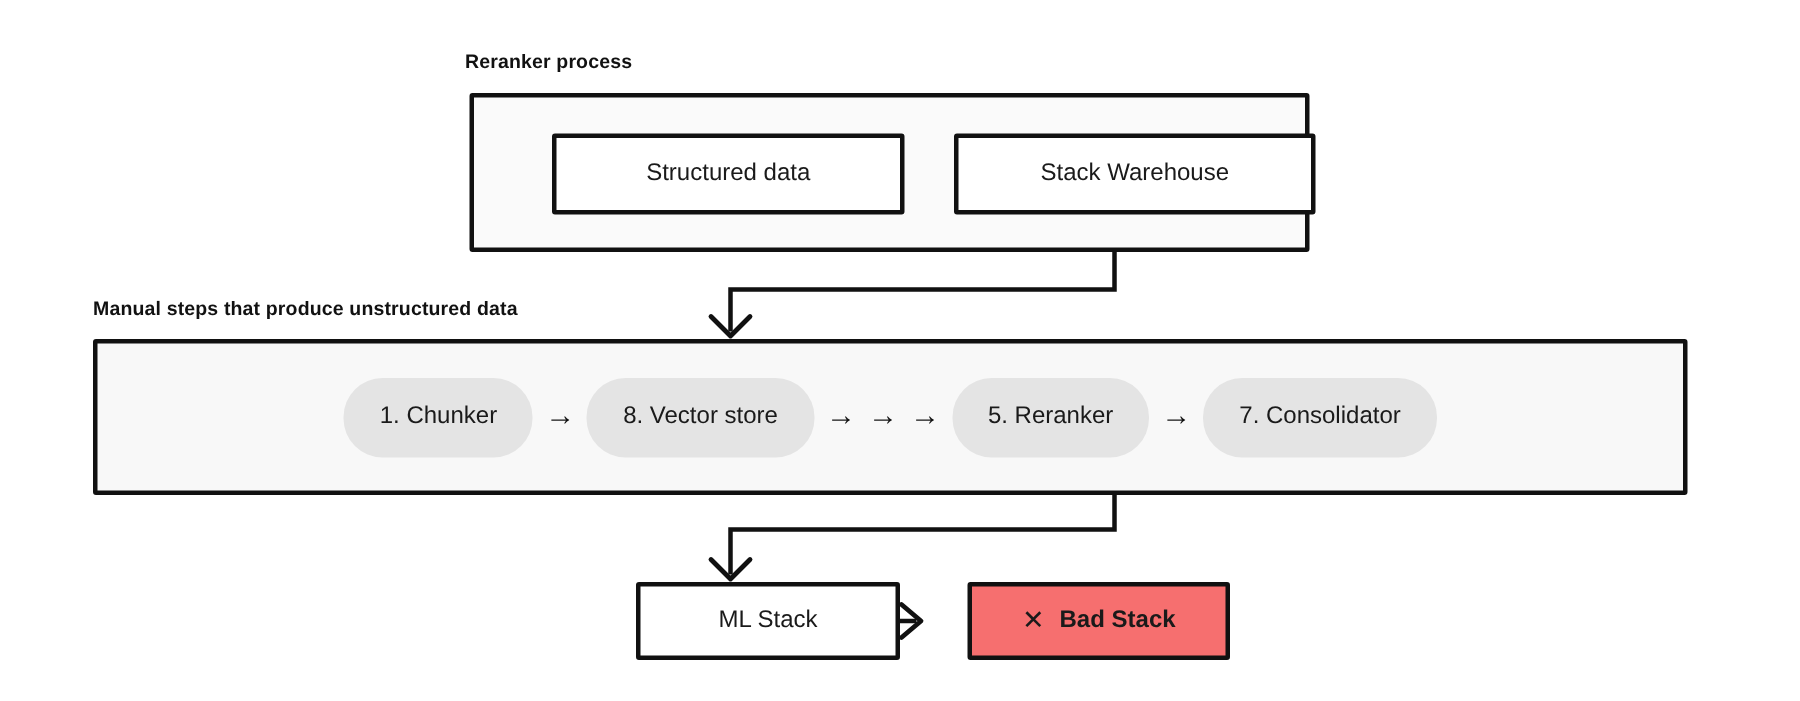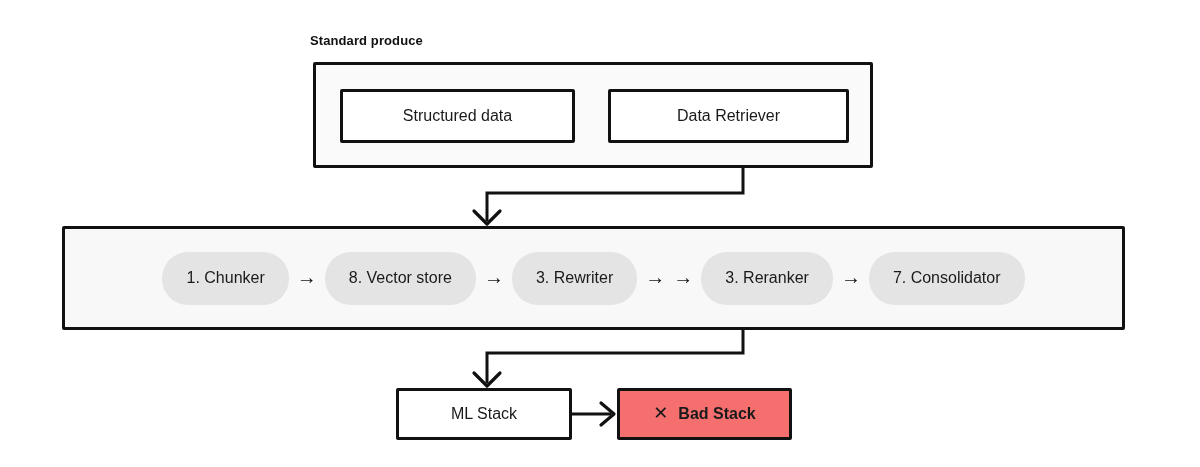--- a/index.html
+++ b/index.html
@@ -58,20 +58,21 @@
     border: 3px solid #111111;
     border-radius: 2px;
     box-sizing: border-box;
     background: #ffffff;
     display: flex;
     align-items: center;
     justify-content: center;
     font-size: 16px;
     color: #1a1a1a;
     white-space: nowrap;
+    margin-left: 28px;
   }
   .node-structured { left: 340px; top: 89px; width: 235px; height: 54px; }
   .node-warehouse  { left: 608px; top: 89px; width: 241px; height: 54px; }
   .node-mlstack    { left: 396px; top: 388px; width: 176px; height: 52px; }
   .node-badoutput  {
     left: 617px; top: 388px; width: 175px; height: 52px;
     background: #f66f6f;
     font-weight: bold;
     gap: 10px;
   }
@@ -113,41 +114,41 @@
     <polyline points="743,329 743,353 487,353 487,383" fill="none" stroke="#111111" stroke-width="3"></polyline>
     <polyline points="474,373 487,386 500,373" fill="none" stroke="#111111" stroke-width="3.2" stroke-linecap="round" stroke-linejoin="round"></polyline>
 
     <line x1="575" y1="116" x2="603" y2="116" stroke="#111111" stroke-width="3"></line>
     <polyline points="593,105 606,116 593,127" fill="none" stroke="#111111" stroke-width="3.2" stroke-linecap="round" stroke-linejoin="round"></polyline>
 
     <line x1="572" y1="414" x2="611" y2="414" stroke="#111111" stroke-width="3"></line>
     <polyline points="601,403 614,414 601,425" fill="none" stroke="#111111" stroke-width="3.2" stroke-linecap="round" stroke-linejoin="round"></polyline>
   </svg>
 
-  <div class="section-label label-standard">Standard produce</div>
+  <div class="section-label label-standard">Reranker process</div>
 
   <div class="container-box top-box"></div>
 
   <div class="node node-structured">
     <span>Structured data</span>
   </div>
   <div class="node node-warehouse">
-    <span>Data Retriever</span>
+    <span>Stack Warehouse</span>
   </div>
 
+  <div class="section-label label-manual">Manual steps that produce unstructured data</div>
 
   <div class="container-box mid-box">
     <div class="pill">1. Chunker</div>
     <span class="step-arrow">→</span>
     <div class="pill">8. Vector store</div>
     <span class="step-arrow">→</span>
-    <div class="pill">3. Rewriter</div>
     <span class="step-arrow">→</span>
     <span class="step-arrow">→</span>
-    <div class="pill">3. Reranker</div>
+    <div class="pill">5. Reranker</div>
     <span class="step-arrow">→</span>
     <div class="pill">7. Consolidator</div>
   </div>
 
   <div class="node node-mlstack">
     <span>ML Stack</span>
   </div>
 
   <div class="node node-badoutput">
     <span class="x-glyph">✕</span>

